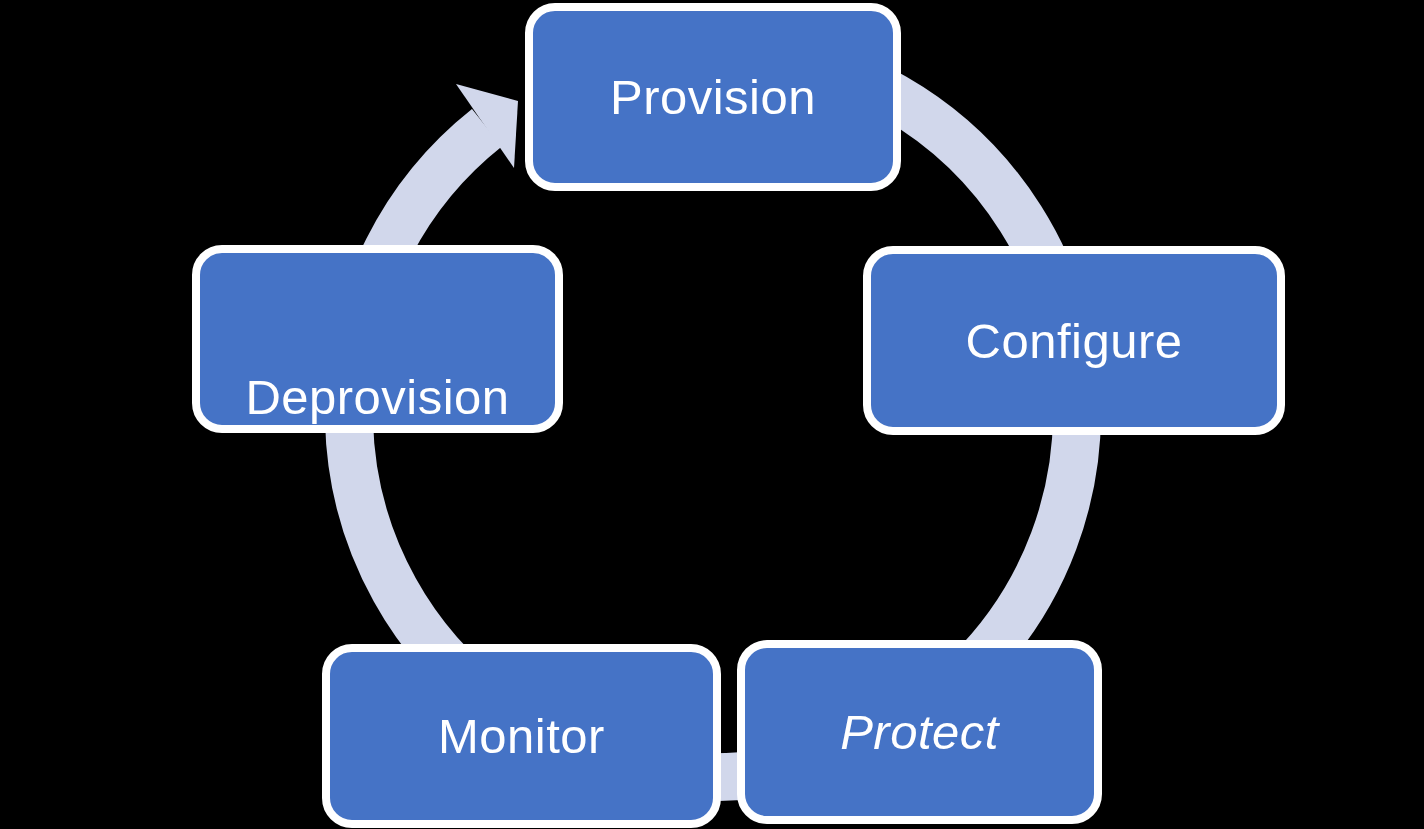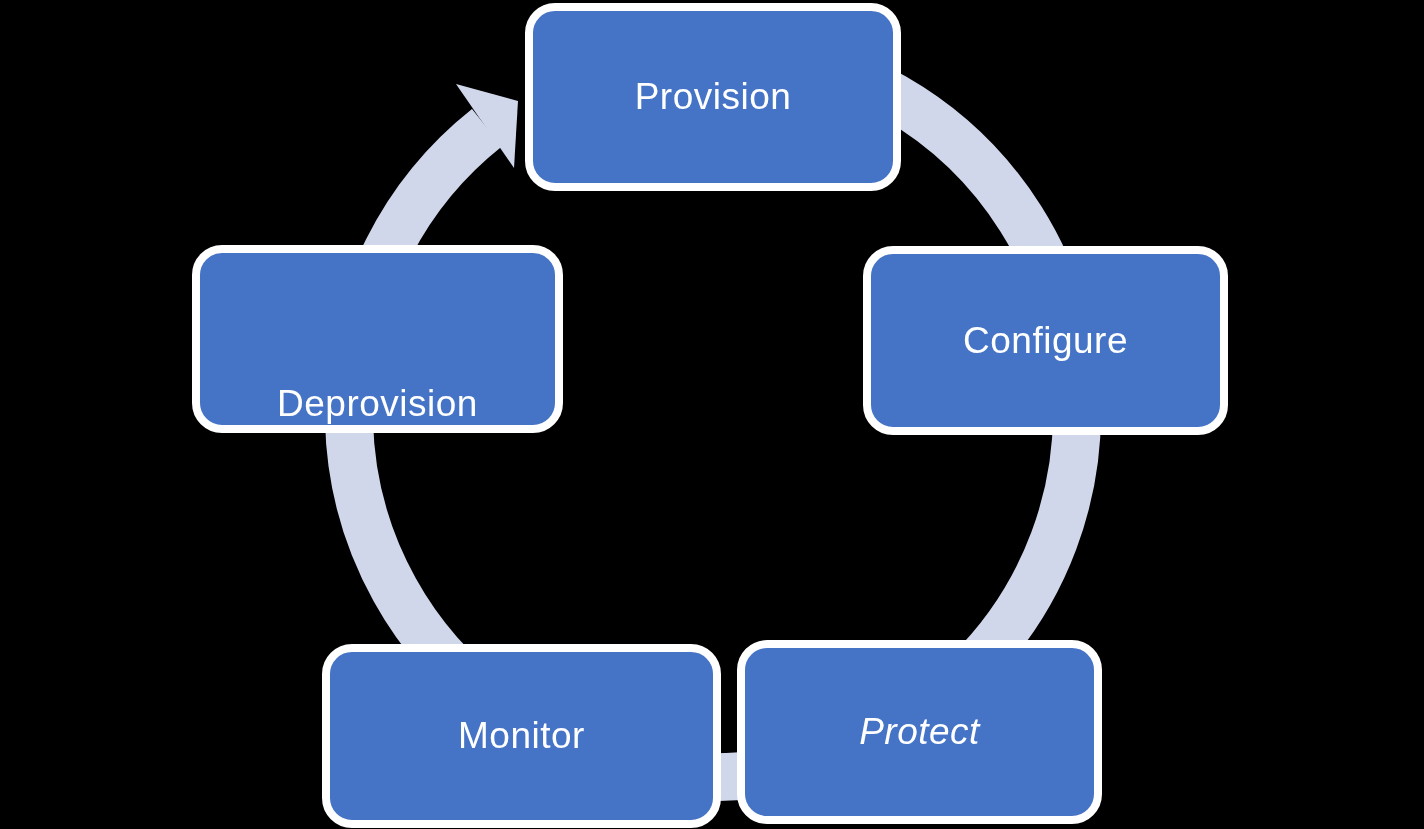--- a/index.html
+++ b/index.html
@@ -28,29 +28,29 @@
     box-sizing: border-box;
     background: var(--nodeFill, #4573C6);
     border: 8px solid var(--nodeBorder, #FFFFFF);
     border-radius: 30px;
     display: flex;
     align-items: center;
     justify-content: center;
   }
   .node-label {
     color: var(--nodeText, #FFFFFF);
-    font-size: 37px;
+    font-size: 49px;
     font-weight: 400;
     letter-spacing: 0.5px;
     white-space: nowrap;
     user-select: none;
   }
   
   .node-provision   { left: 525px; top: 3px;   width: 376px; height: 188px; }
-  .node-configure   { left: 863px; top: 246px; width: 365px; height: 189px; }
+  .node-configure   { left: 863px; top: 246px; width: 422px; height: 189px; }
   .node-protect     { left: 737px; top: 640px; width: 365px; height: 184px; font-style: italic; }
   .node-monitor     { left: 322px; top: 644px; width: 399px; height: 184px; }
   .node-deprovision { left: 192px; top: 245px; width: 371px; height: 188px; align-items: flex-end; }
 </style>
 </head>
 <body>
 
 <div class="stage">
 
   <svg class="ring-svg" viewBox="0 0 1424 829" aria-hidden="true">

